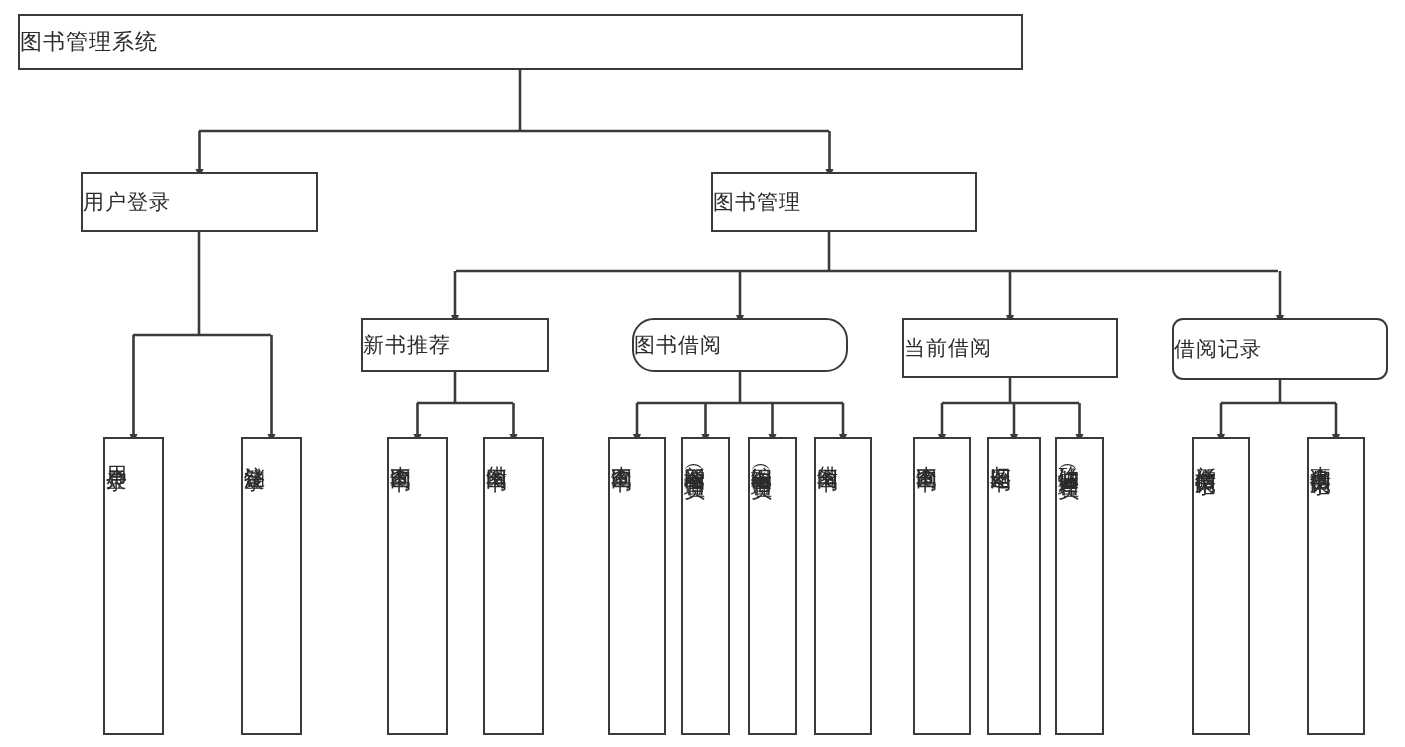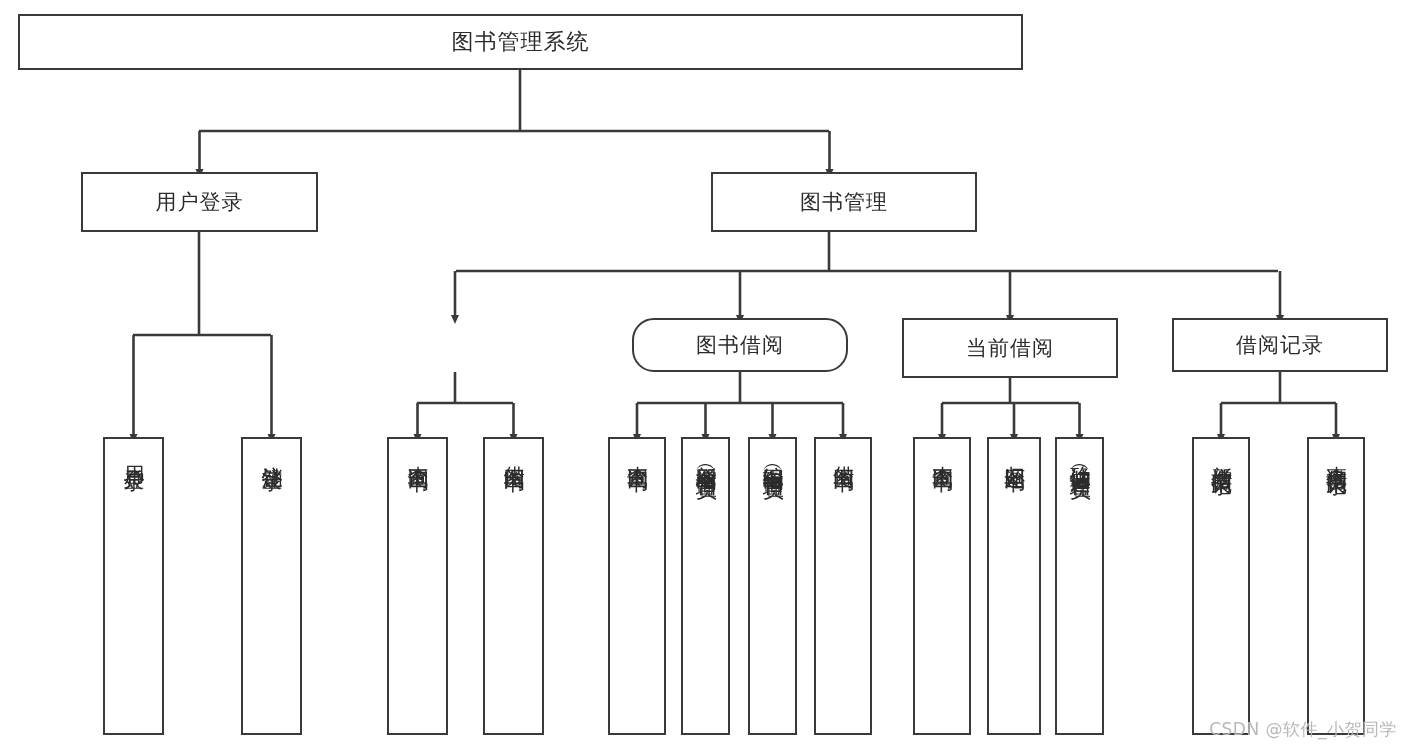--- a/index.html
+++ b/index.html
@@ -25,21 +25,21 @@
     height: 747px;
     pointer-events: none;
   }
   .node {
     position: absolute;
     box-sizing: border-box;
     border: 2.5px solid #3a3a3a;
     background: #ffffff;
     display: flex;
     align-items: center;
-    justify-content: center;
+    justify-content: flex-start;
     color: #2b2b2b;
   }
   .node.horiz {
     font-size: 21px;
     letter-spacing: 1px;
   }
   .node.vert {
     font-size: 21px;
     letter-spacing: 2px;
     padding-top: 10px;
@@ -117,27 +117,30 @@
       <span>图书管理系统</span>
     </div>
 
   <div class="node horiz" style="left: 81px; top: 172px; width: 237px; height: 60px;">
       <span>用户登录</span>
     </div>
   <div class="node horiz" style="left: 711px; top: 172px; width: 266px; height: 60px;">
       <span>图书管理</span>
     </div>
 
+  <div class="node horiz" style="left: 361px; top: 318px; width: 188px; height: 54px;">
+      <span>新书推荐</span>
+    </div>
   <div class="node horiz" style="left: 632px; top: 318px; width: 216px; height: 54px; border-radius: 22px;">
       <span>图书借阅</span>
     </div>
   <div class="node horiz" style="left: 902px; top: 318px; width: 216px; height: 60px;">
       <span>当前借阅</span>
     </div>
-  <div class="node horiz" style="left: 1172px; top: 318px; width: 216px; height: 54px;">
+  <div class="node horiz" style="left: 1172px; top: 318px; width: 216px; height: 62px; border-radius: 11px;">
       <span>借阅记录</span>
     </div>
 
   <div class="node vert" style="left: 103px; top: 437px; width: 61px; height: 298px;">
       <span class="vtext">用户登录</span>
     </div>
   <div class="node vert" style="left: 241px; top: 437px; width: 61px; height: 298px;">
       <span class="vtext">注销登录</span>
     </div>
 
@@ -171,14 +174,13 @@
       <span class="vtext">确认归还（管理员）</span>
     </div>
 
   <div class="node vert" style="left: 1192px; top: 437px; width: 58px; height: 298px;">
       <span class="vtext">新增借阅记录</span>
     </div>
   <div class="node vert" style="left: 1307px; top: 437px; width: 58px; height: 298px;">
       <span class="vtext">查询借阅记录</span>
     </div>
 
-  <div id="watermark">CSDN @软件_小贺同学</div>
 </div>
 
 </body></html>

